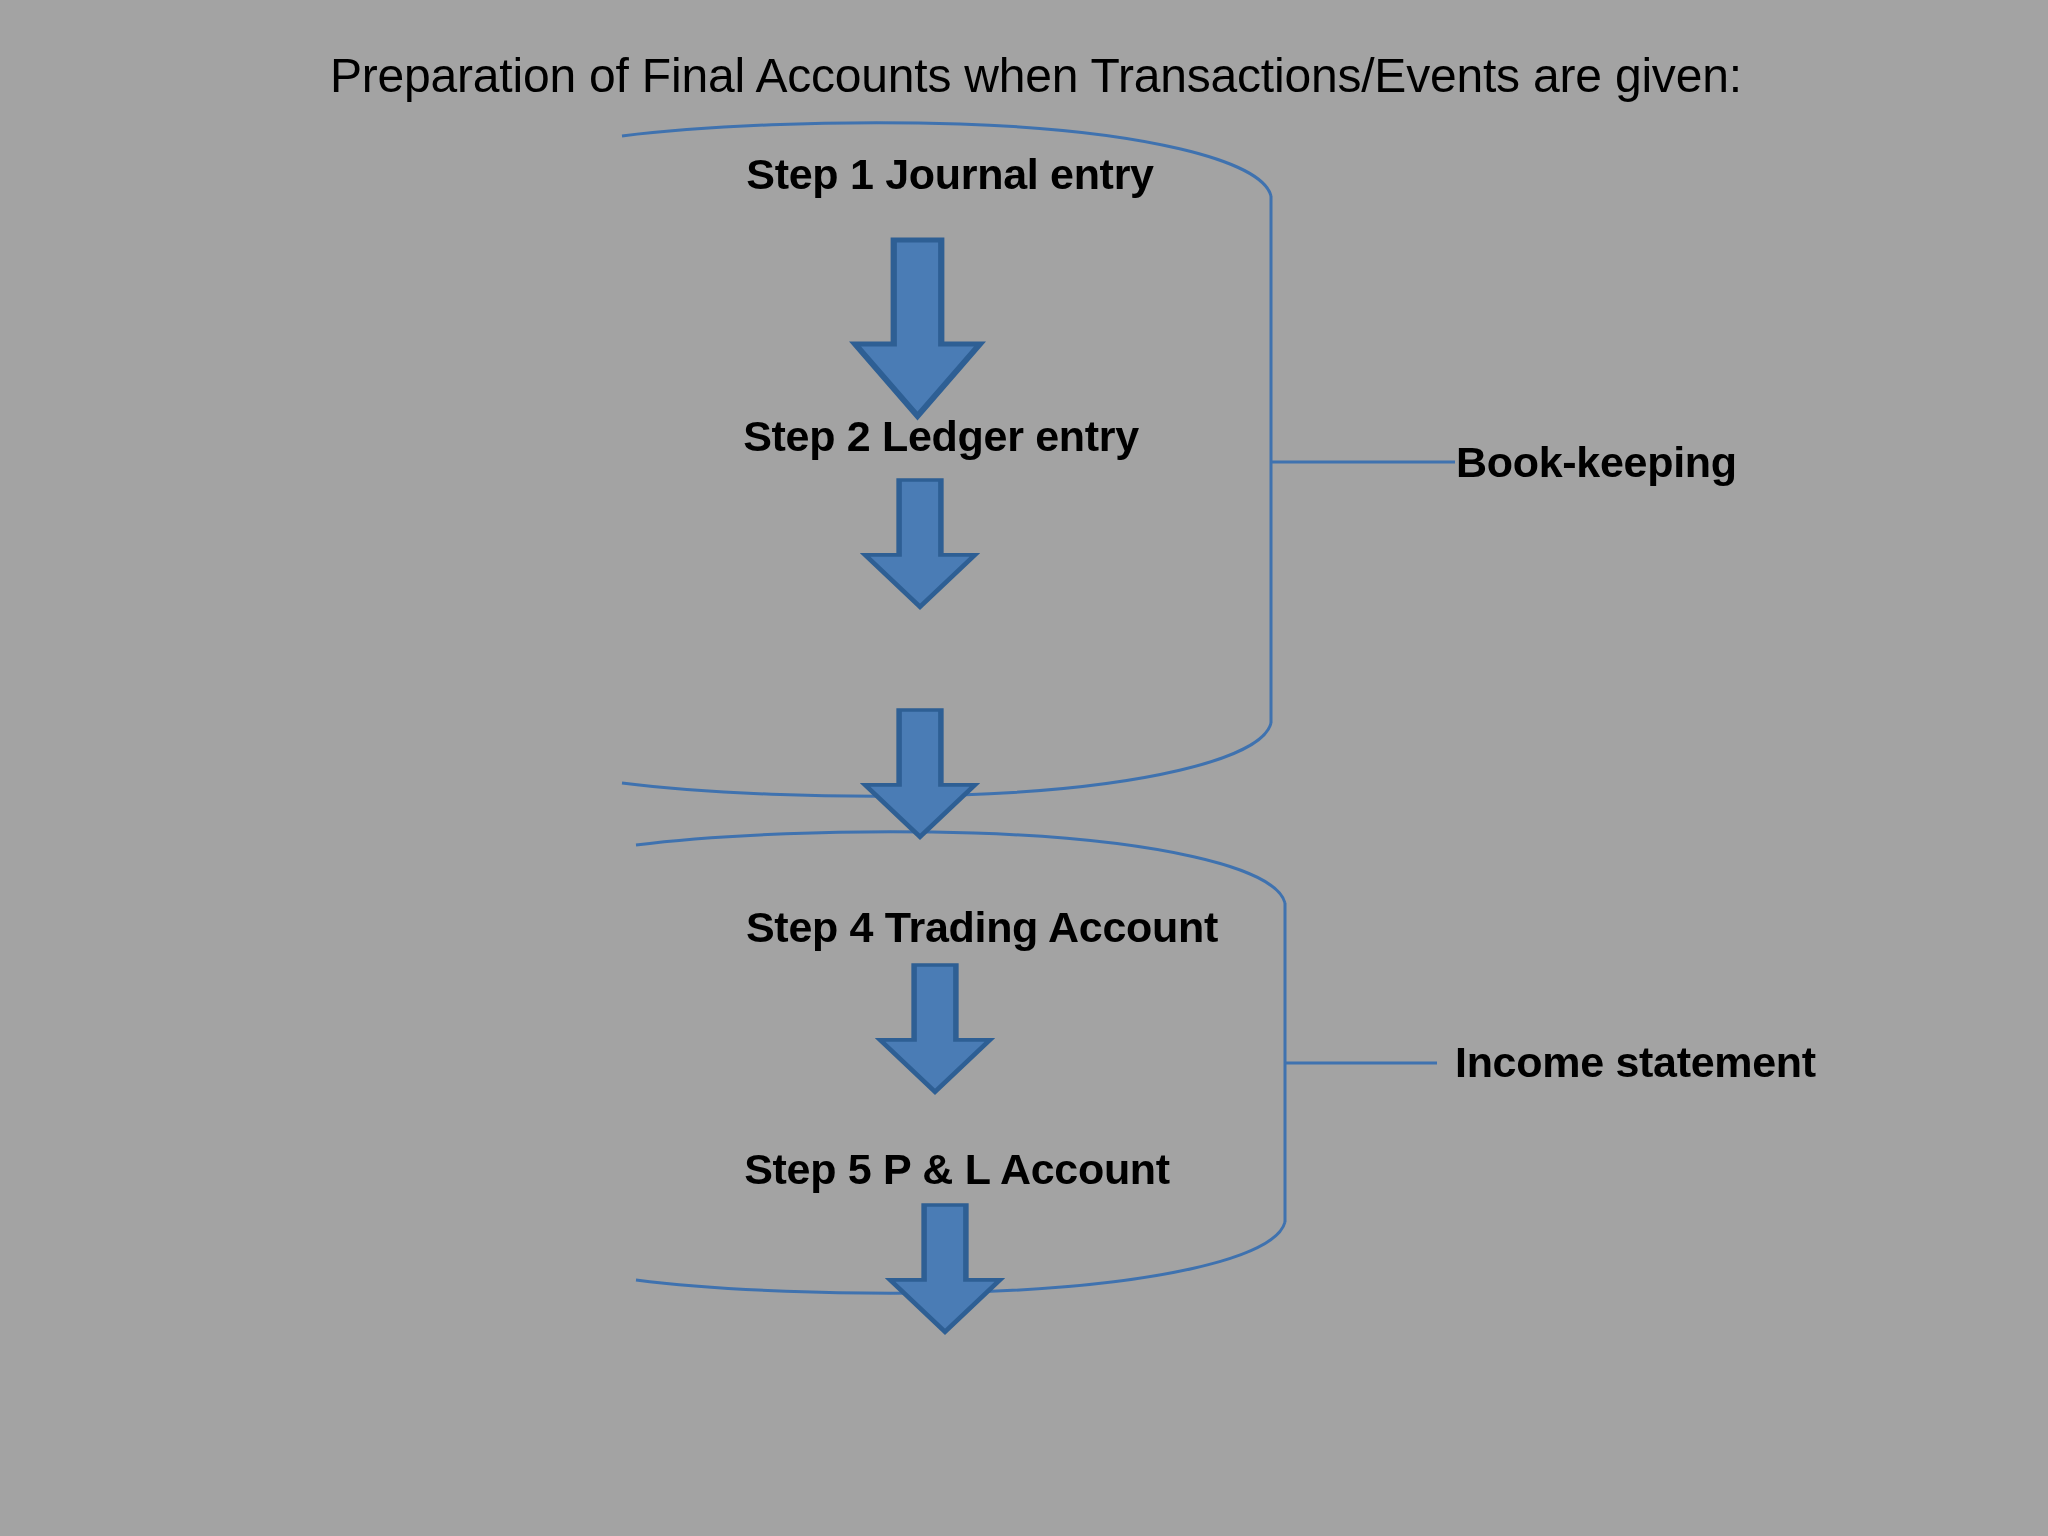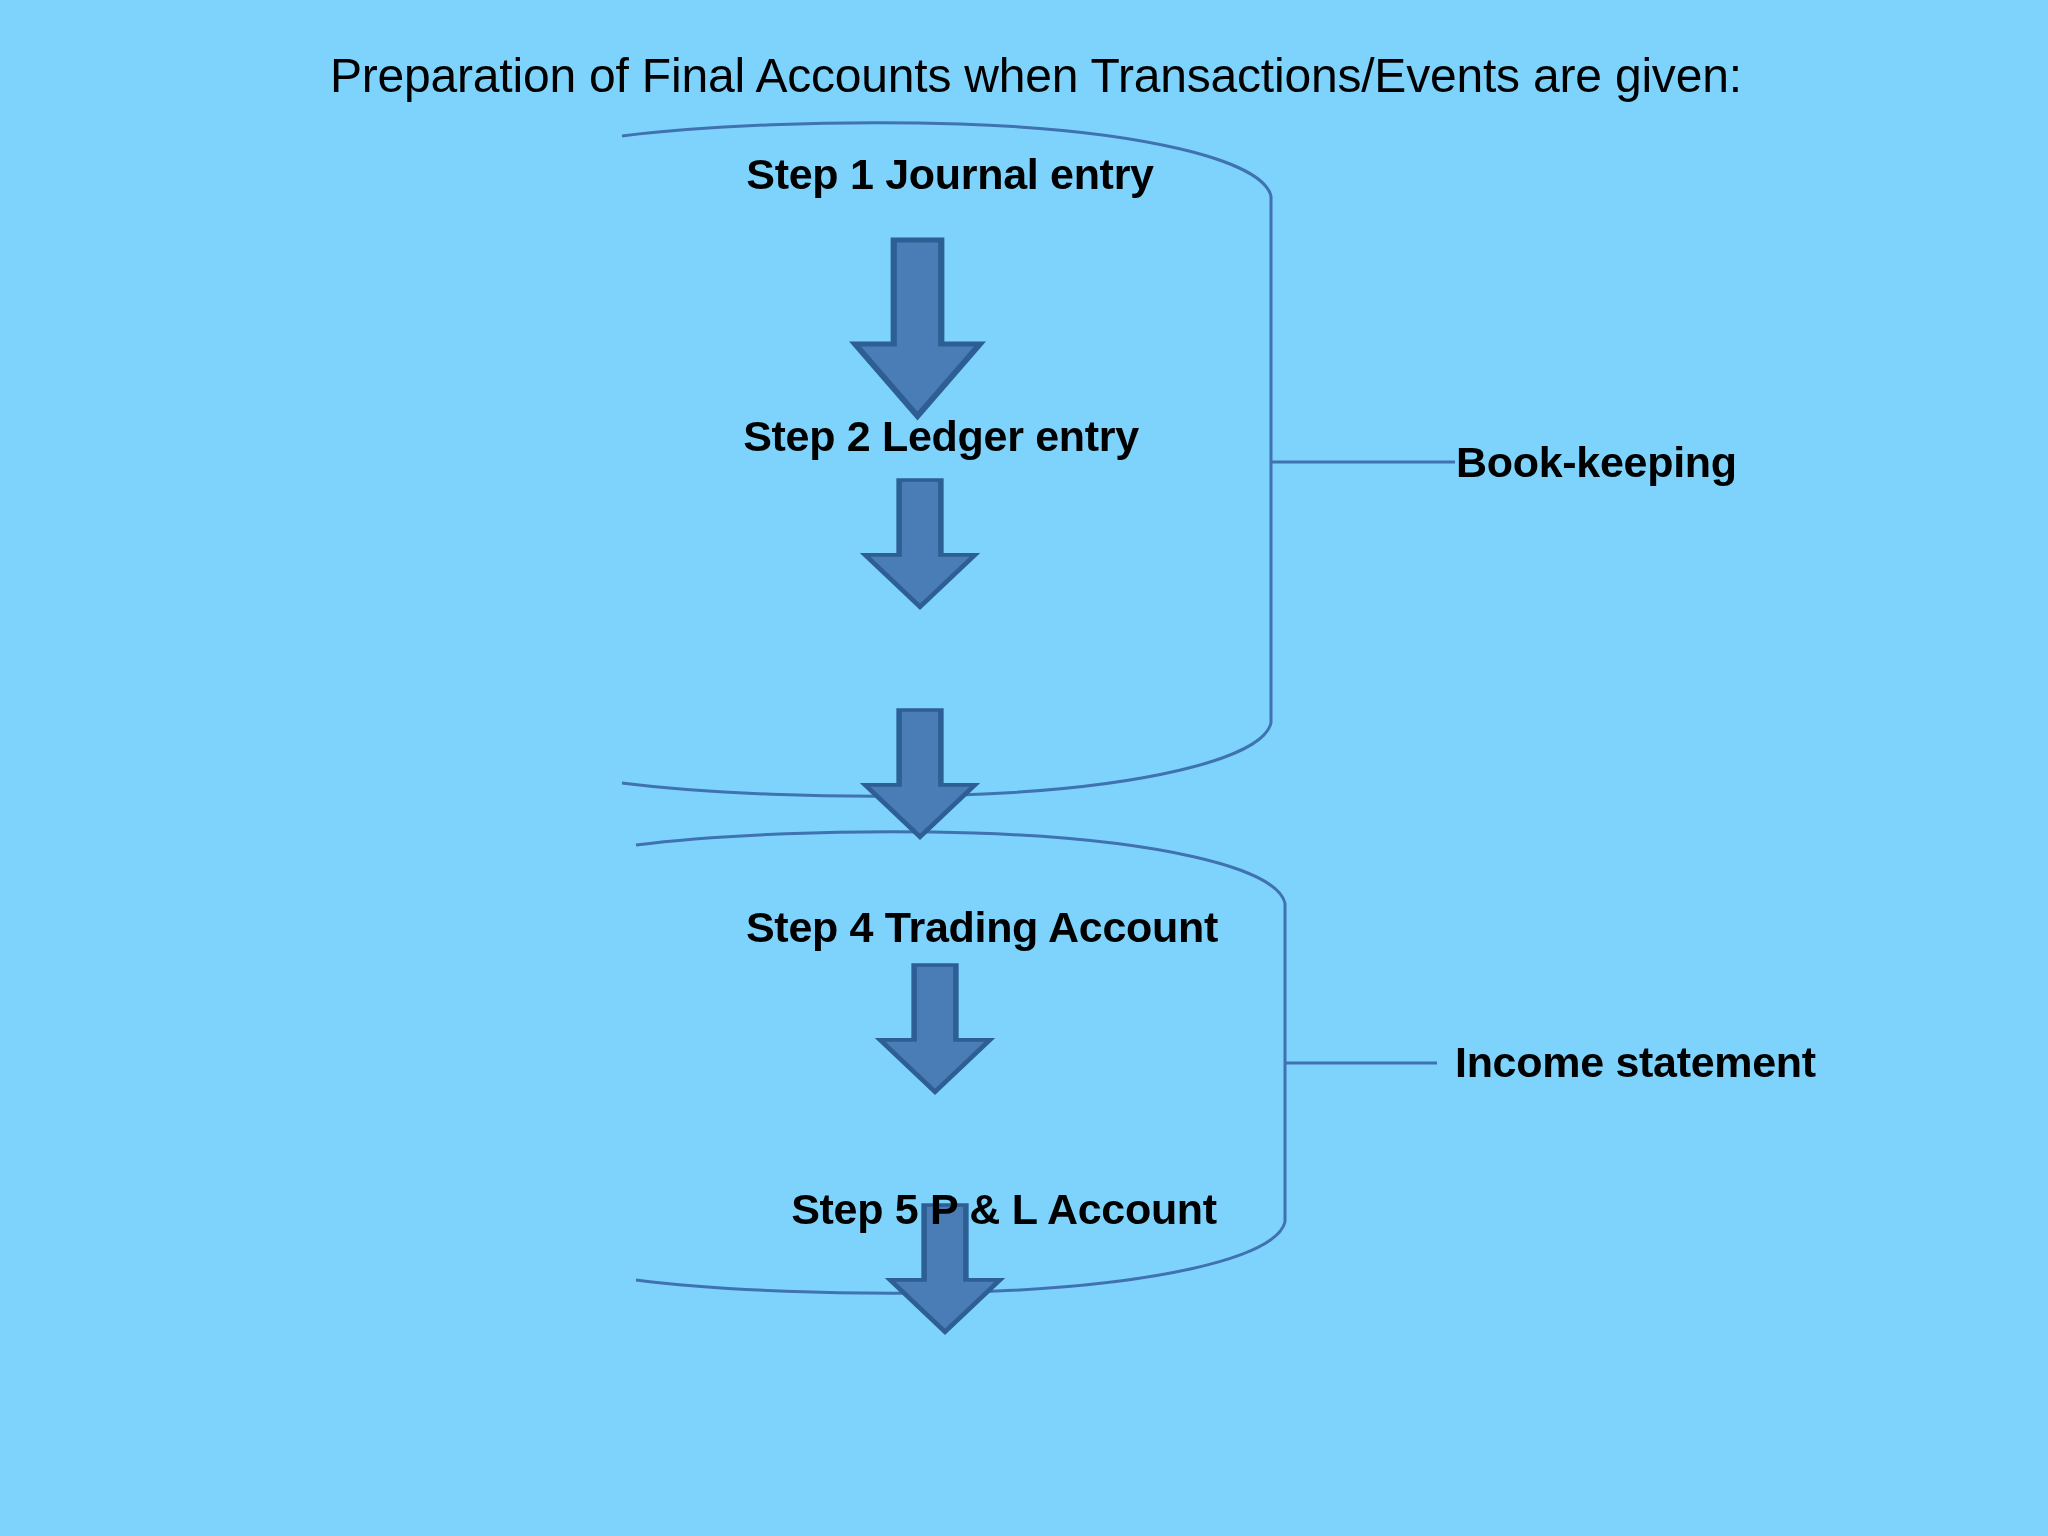--- a/index.html
+++ b/index.html
@@ -7,21 +7,21 @@
     padding: 0;
     background: #ffffff;
   }
   body {
     font-family: "Liberation Sans", sans-serif;
   }
   #slide {
     position: relative;
     width: 2048px;
     height: 1536px;
-    background: #7dd3fc;
+    background: #a3a3a3;
     overflow: hidden;
   }
 
   
   #title {
     position: absolute;
     left: 330px;
     top: 48px;
     font-size: 48px;
     font-weight: 400;
@@ -119,20 +119,20 @@
     </g>
   </svg>
 
   <div class="step-label" style="left:950px; top:150px;">Step 1 Journal entry</div>
 
   <div class="step-label" style="left:928px; top:412px;margin-left:13px;">Step 2 Ledger entry</div>
 
 
   <div class="step-label" style="left:982px; top:903px;">Step 4 Trading Account</div>
 
-  <div class="step-label" style="left:957px; top:1185px;margin-left:47px;">Step 5 P &amp; L Account</div>
+  <div class="step-label" style="left:957px; top:1145px;">Step 5 P &amp; L Account</div>
 
 
   <div class="group-label" style="left:1456px; top:438px;">Book-keeping</div>
 
   <div class="group-label" style="left:1455px; top:1038px;">Income statement</div>
 
 </div>
 
 </body></html>

